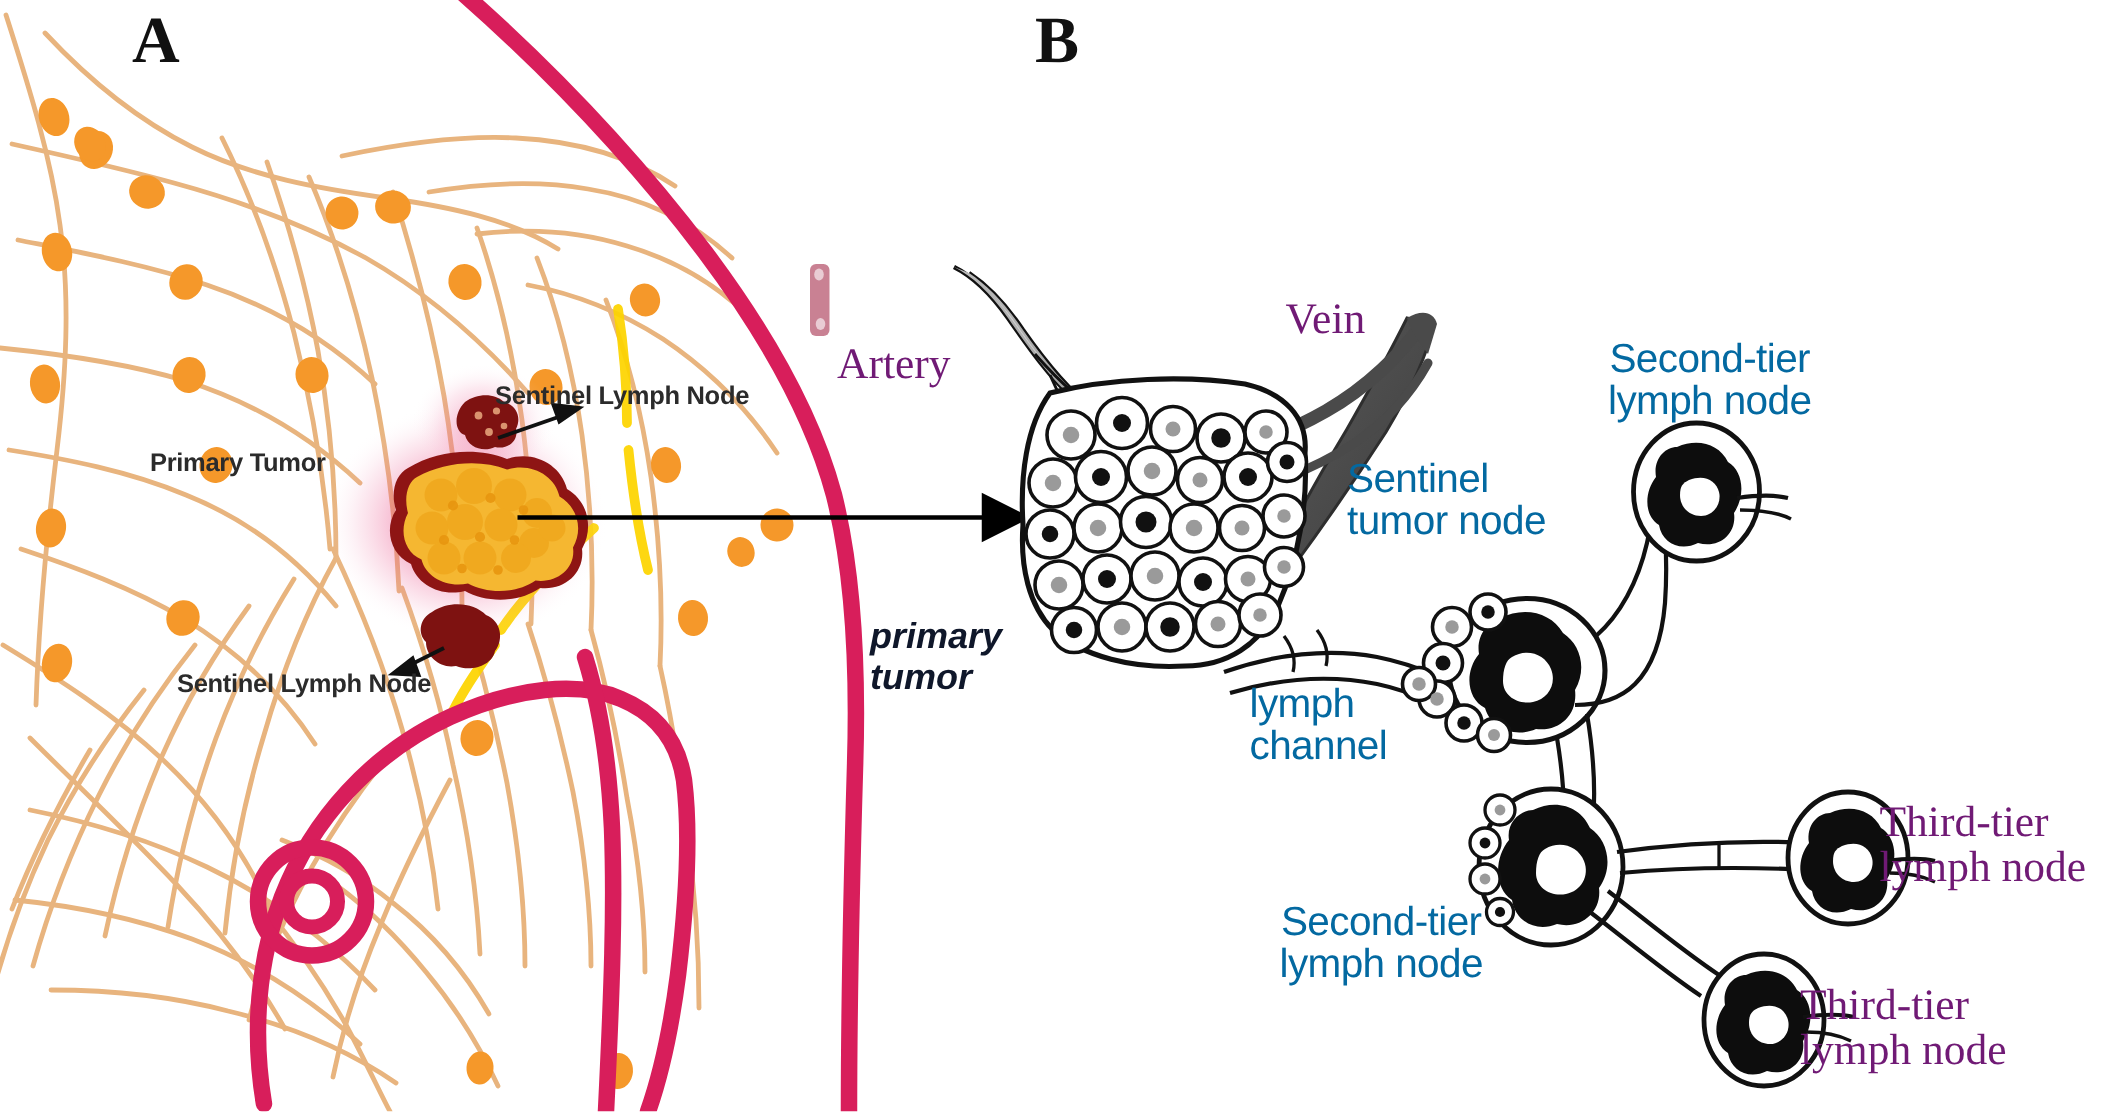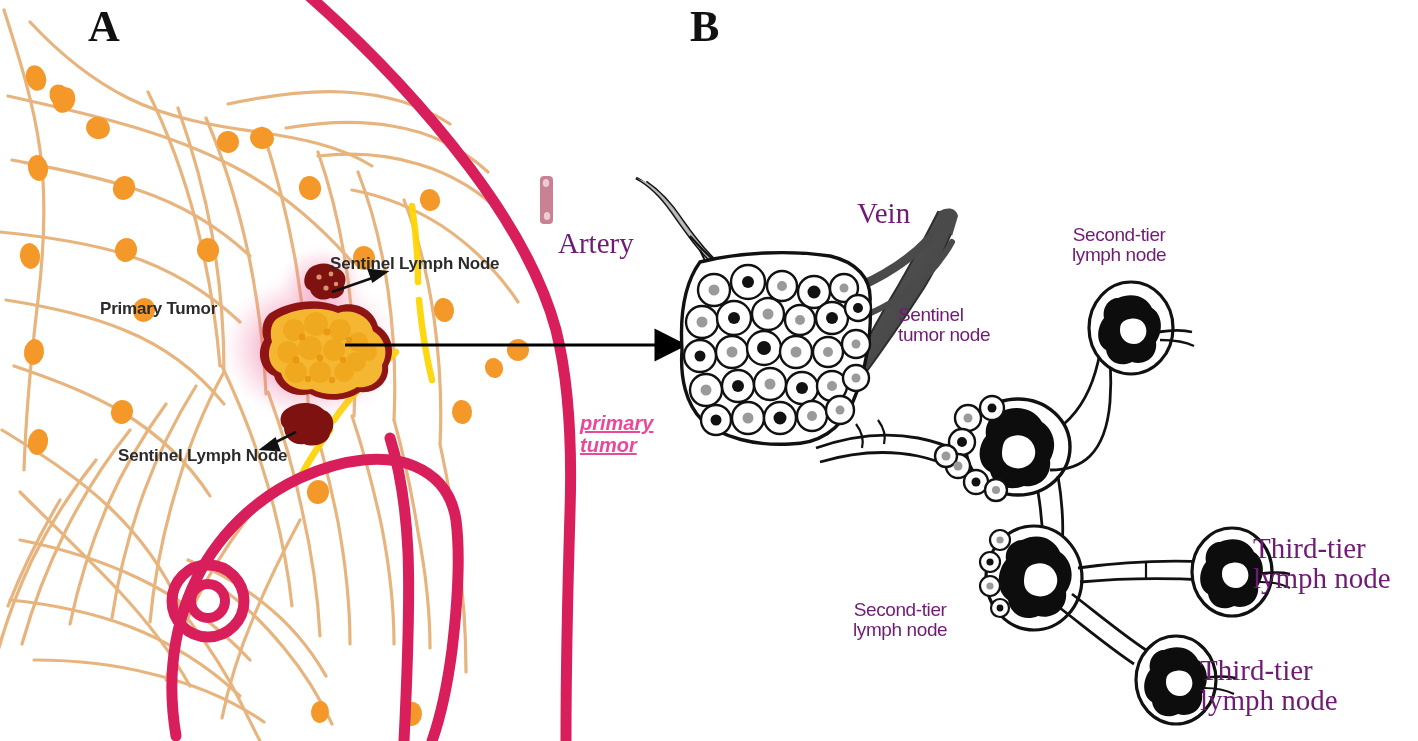--- a/index.html
+++ b/index.html
@@ -3,23 +3,23 @@
 <meta charset="utf-8">
 <style>
   html,body{margin:0;padding:0;background:#ffffff;}
   body{width:1418px;height:741px;overflow:hidden;
        font-family:"Liberation Sans",sans-serif;}
   #fig{position:relative;width:1418px;height:741px;background:#fff;}
   svg{display:block;}
   .lbl{position:absolute;color:#1a1a1a;white-space:pre;line-height:1.05;}
   .panel-letter{font-family:"Liberation Serif",serif;font-weight:bold;font-size:44px;color:#111;}
   .lblA{font-family:"Liberation Sans",sans-serif;font-weight:bold;font-size:17px;color:#2b2b2b;letter-spacing:-0.2px;}
-  .lblB{font-family:"Liberation Sans",sans-serif;font-weight:normal;font-size:19px;color:#701a75;letter-spacing:-0.4px;}
+  .lblB{font-family:"Liberation Sans",sans-serif;font-weight:normal;font-size:27px;color:#0369a1;letter-spacing:-0.4px;}
   .lblB-serif{font-family:"Liberation Serif",serif;font-weight:normal;font-size:29px;color:#701a75;}
-  .ptumor{font-family:"Liberation Sans",sans-serif;font-weight:bold;font-style:italic;font-size:20px;color:#ec4899;line-height:1.12;text-decoration:underline;}
+  .ptumor{font-family:"Liberation Sans",sans-serif;font-weight:bold;font-style:italic;font-size:24px;color:#0f172a;line-height:1.12;}
   .ctr{text-align:center;}
 </style>
 </head>
 <body>
 
 <div id="fig">
 
   <svg width="1418" height="741" viewBox="0 0 1418 741" style="position:absolute;left:0;top:0;">
 
     <defs>
@@ -430,20 +430,22 @@
   <div class="lbl lblA" style="left:100px;top:300px;">Primary Tumor</div>
   <div class="lbl lblA" style="left:118px;top:447px;">Sentinel Lymph Node</div>
 
   <div class="lbl lblB-serif" style="left:558px;top:228px;">Artery</div>
 
   <div class="lbl lblB-serif" style="left:857px;top:198px;">Vein</div>
 
   <div class="lbl lblB" style="left:898px;top:305px;">Sentinel
 tumor node</div>
 
+  <div class="lbl lblB" style="left:833px;top:455px;">lymph
+channel</div>
 
   <div class="lbl ptumor" style="left:580px;top:412px;">primary
 tumor</div>
 
   <div class="lbl lblB ctr" style="left:1072px;top:225px;">Second-tier
 lymph node</div>
 
   <div class="lbl lblB ctr" style="left:853px;top:600px;">Second-tier
 lymph node</div>
 

